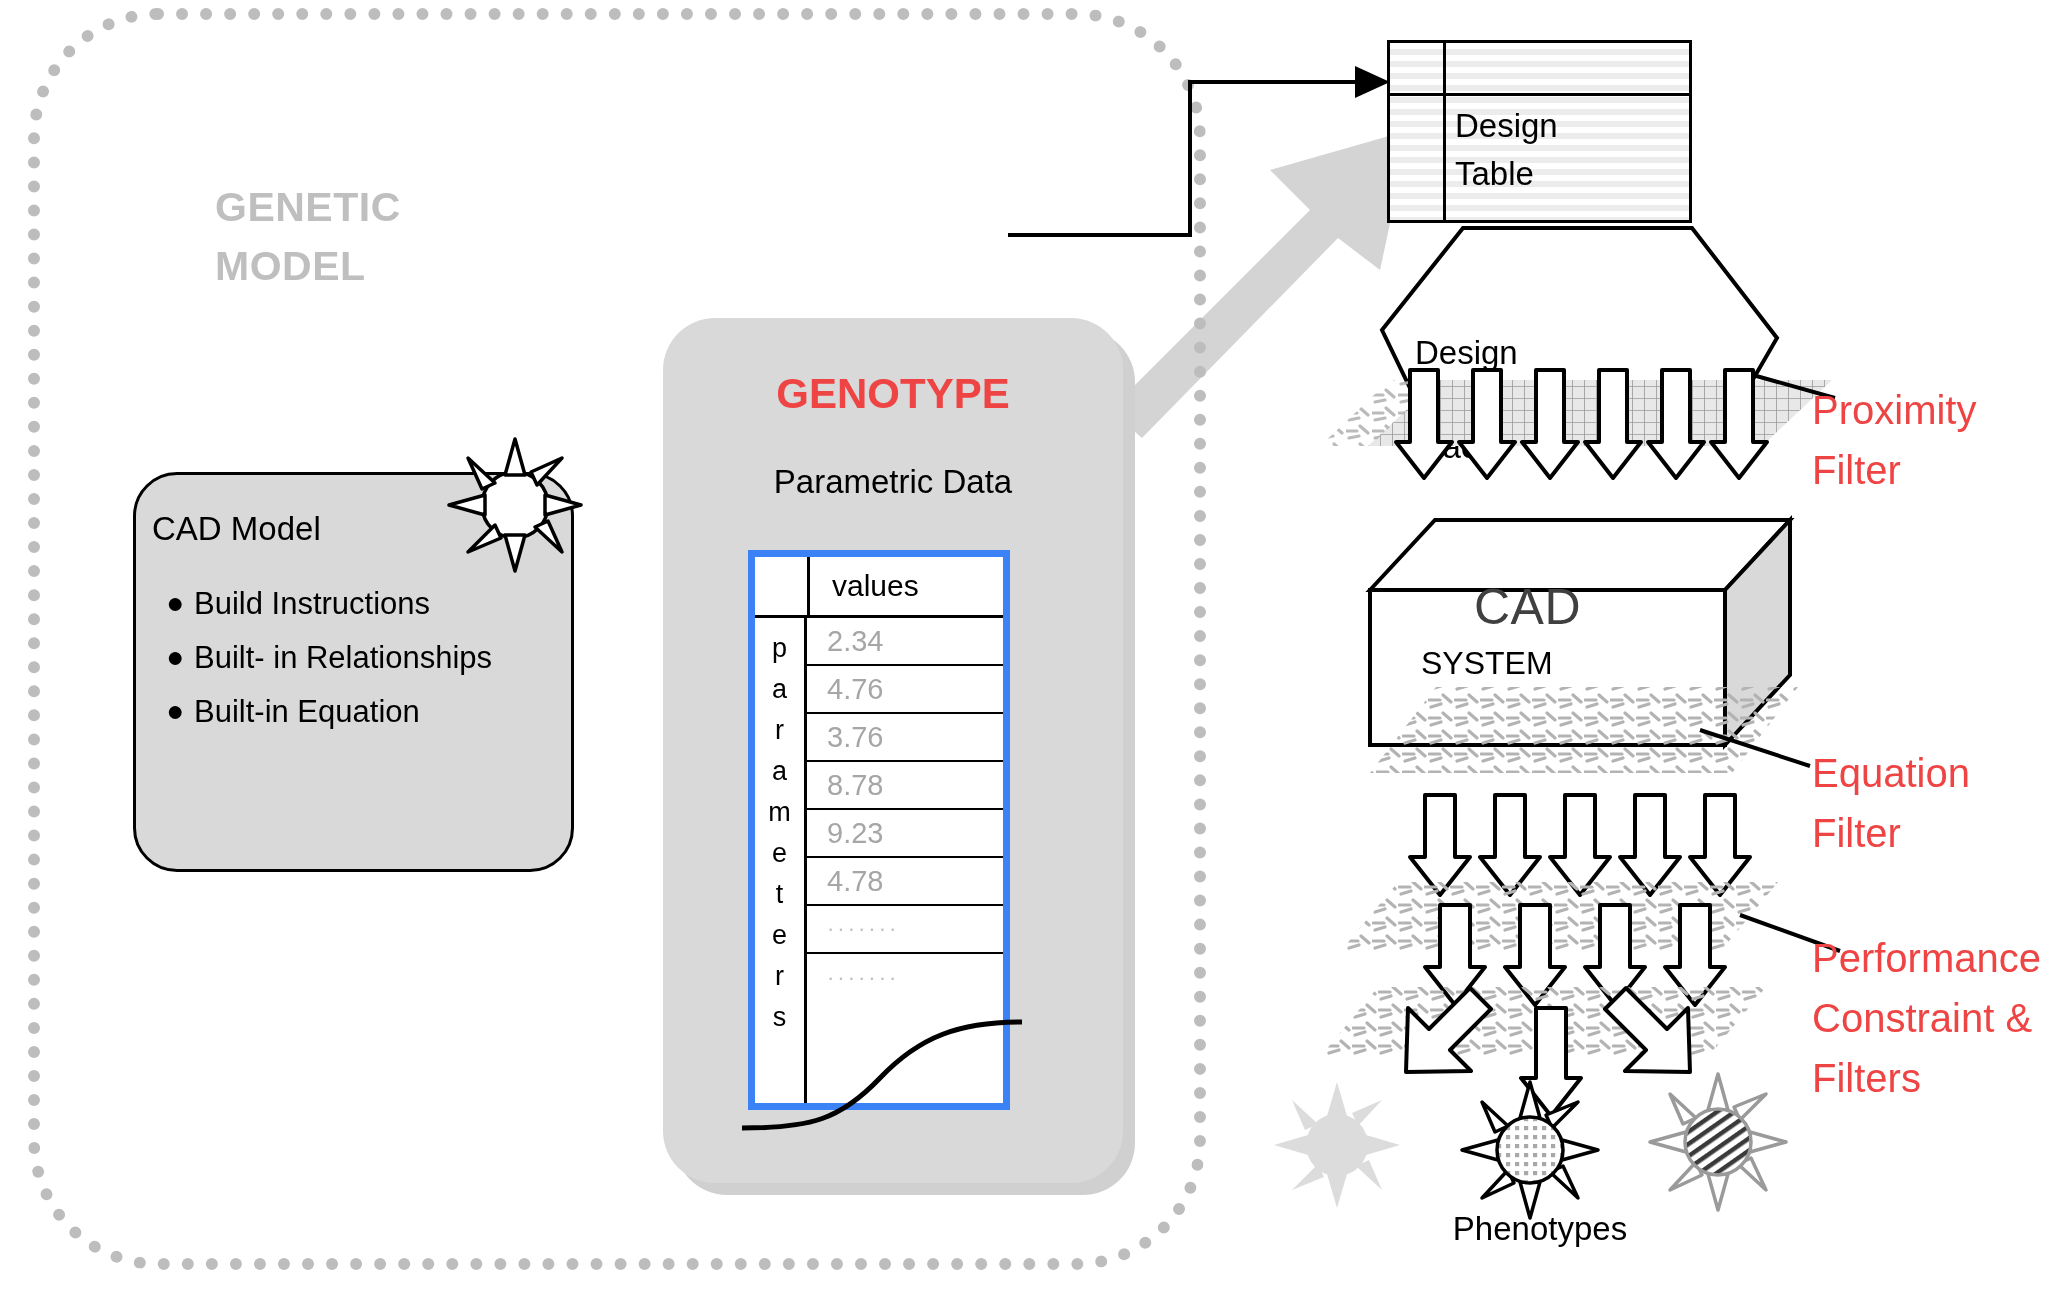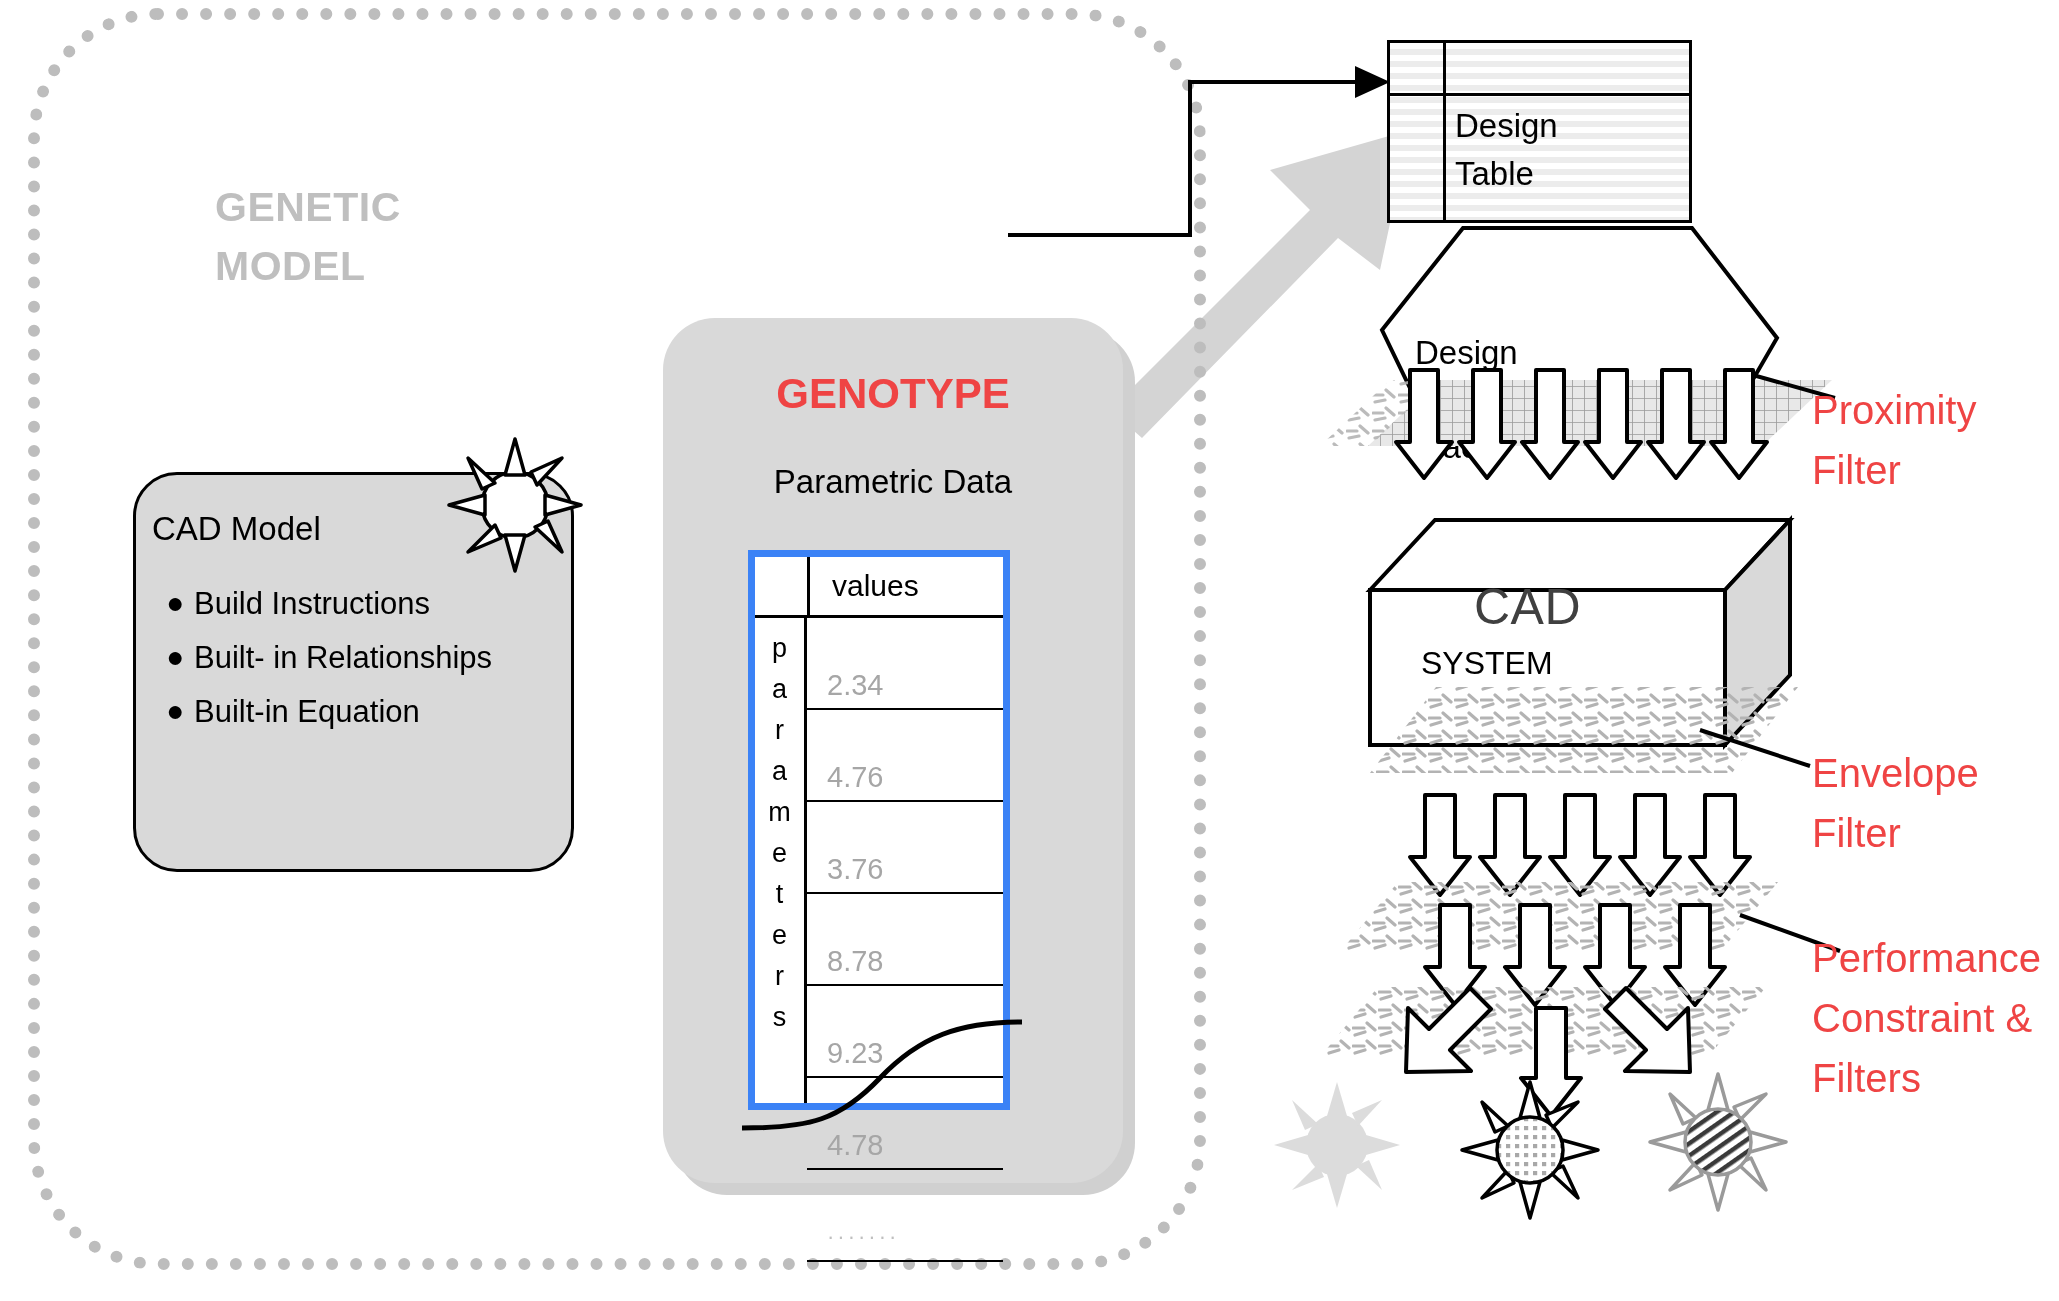--- a/index.html
+++ b/index.html
@@ -62,21 +62,21 @@
   #param-head{height:58px;display:flex;border-bottom:3px solid #000;}
   #param-head .c1{width:52px;border-right:3px solid #000;}
   #param-head .c2{flex:1;display:flex;align-items:center;padding-left:22px;font-size:30px;}
   #param-body{display:flex;height:calc(100% - 61px);}
   #param-label{width:52px;border-right:3px solid #000;display:flex;flex-direction:column;
      align-items:center;justify-content:flex-start;padding-top:10px;box-sizing:border-box;}
   #param-label span{font-size:27px;line-height:1.52;color:#000;}
   #param-values{flex:1;}
   .pv{height:48px;display:flex;align-items:center;padding-left:20px;
       border-bottom:2px solid #000;box-sizing:border-box;
-      font-size:29px;color:#a6a6a6;margin-top:44px;}
+      font-size:29px;color:#a6a6a6;}
   .pv.dots{color:#bfbfbf;letter-spacing:3px;font-size:22px;}
   .pv.last{border-bottom:none;}
 
   
   .side-label{font-size:40px;color:#ef4444;line-height:1.5;margin-top:18px;}
   #lbl-proximity{left:1812px;top:362px;width:230px;}
   #lbl-geometric{left:1812px;top:725px;width:230px;}
   #lbl-constraint{left:1812px;top:910px;width:245px;}
 
   
@@ -343,27 +343,28 @@
       <polygon points="70,138 60,102 80,102"></polygon>
       <polygon points="2,70 38,60 38,80"></polygon>
       <polygon points="118,22 92,48 86,35"></polygon>
       <polygon points="118,118 90,92 103,86"></polygon>
       <polygon points="22,118 48,90 54,103"></polygon>
       <polygon points="22,22 48,46 35,52"></polygon>
     </g>
     <circle cx="70" cy="70" r="33" fill="url(#stripesfill)" stroke="#9a9a9a" stroke-width="3.5"></circle>
   </svg>
 
+  <div class="abs" id="phenotypes-label">Phenotypes</div>
 
   <div class="abs side-label" id="lbl-proximity">
     <div>Proximity</div>
     <div>Filter</div>
   </div>
   <div class="abs side-label" id="lbl-geometric">
-    <div>Envelope</div>
+    <div>Equation</div>
     <div>Filter</div>
   </div>
   <div class="abs side-label" id="lbl-constraint">
     <div>Performance</div>
     <div>Constraint &amp;</div>
     <div>Filters</div>
   </div>
 
 </div>
 

